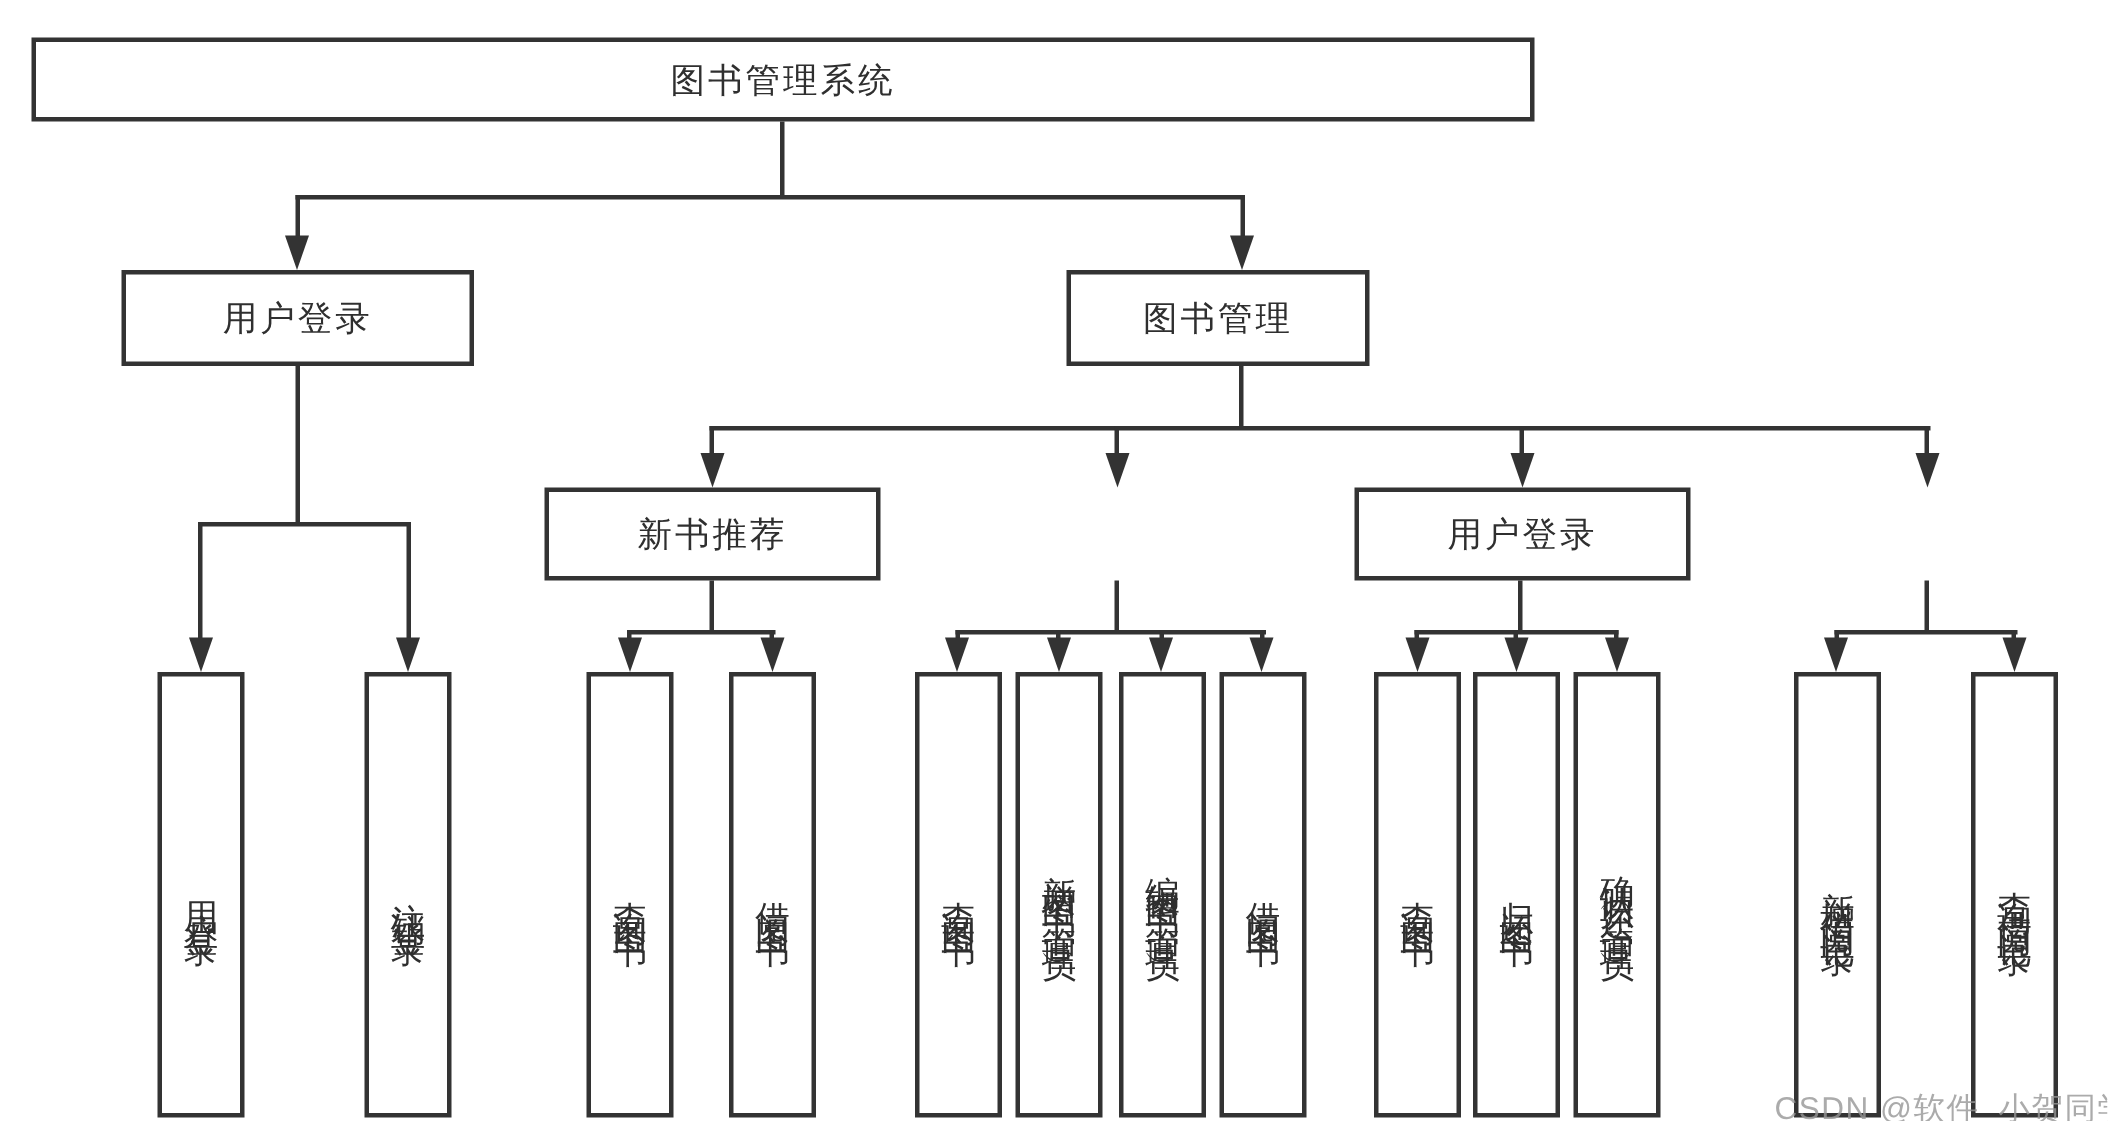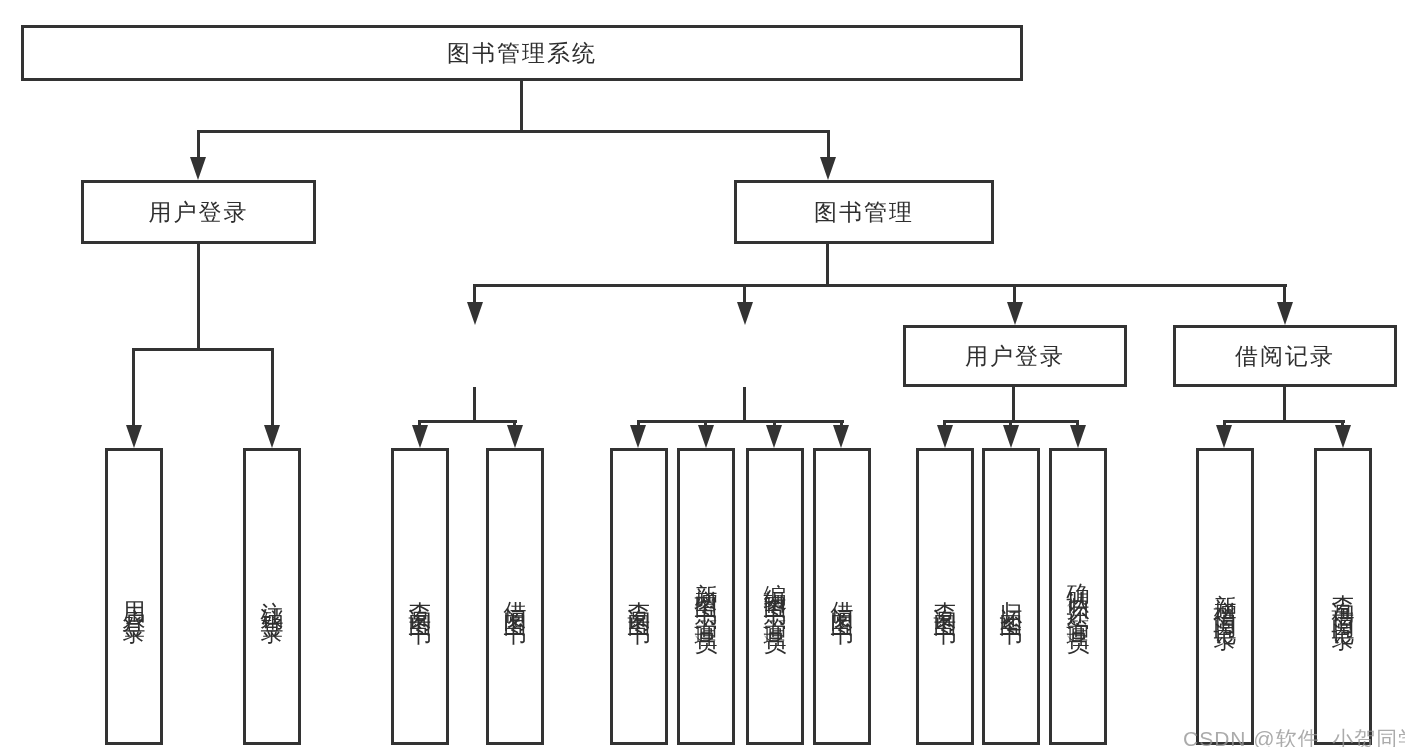--- a/index.html
+++ b/index.html
@@ -74,29 +74,29 @@
 
 <div class="canvas">
 
   <div class="hnode" style="left:21px;top:13px;width:1002px;height:56px">
     <span>图书管理系统</span>
   </div>
 
   <div class="hnode" style="left:81px;top:168px;width:235px;height:64px">
     <span>用户登录</span>
   </div>
-  <div class="hnode" style="left:734px;top:168px;width:260px;height:64px">
+  <div class="hnode" style="left:711px;top:168px;width:202px;height:64px">
     <span>图书管理</span>
   </div>
 
+  <div class="hnode" style="left:363px;top:313px;width:224px;height:62px">
+    <span>新书推荐</span>
+  </div>
   <div class="hnode" style="left:903px;top:313px;width:224px;height:62px">
     <span>用户登录</span>
-  </div>
-  <div class="hnode" style="left:1173px;top:313px;width:224px;height:62px">
-    <span>借阅记录</span>
   </div>
 
   <div class="vnode" style="left:105px">
     <span>用户登录</span>
   </div>
   <div class="vnode" style="left:243px">
     <span>注销登录</span>
   </div>
 
   <div class="vnode" style="left:391px">

